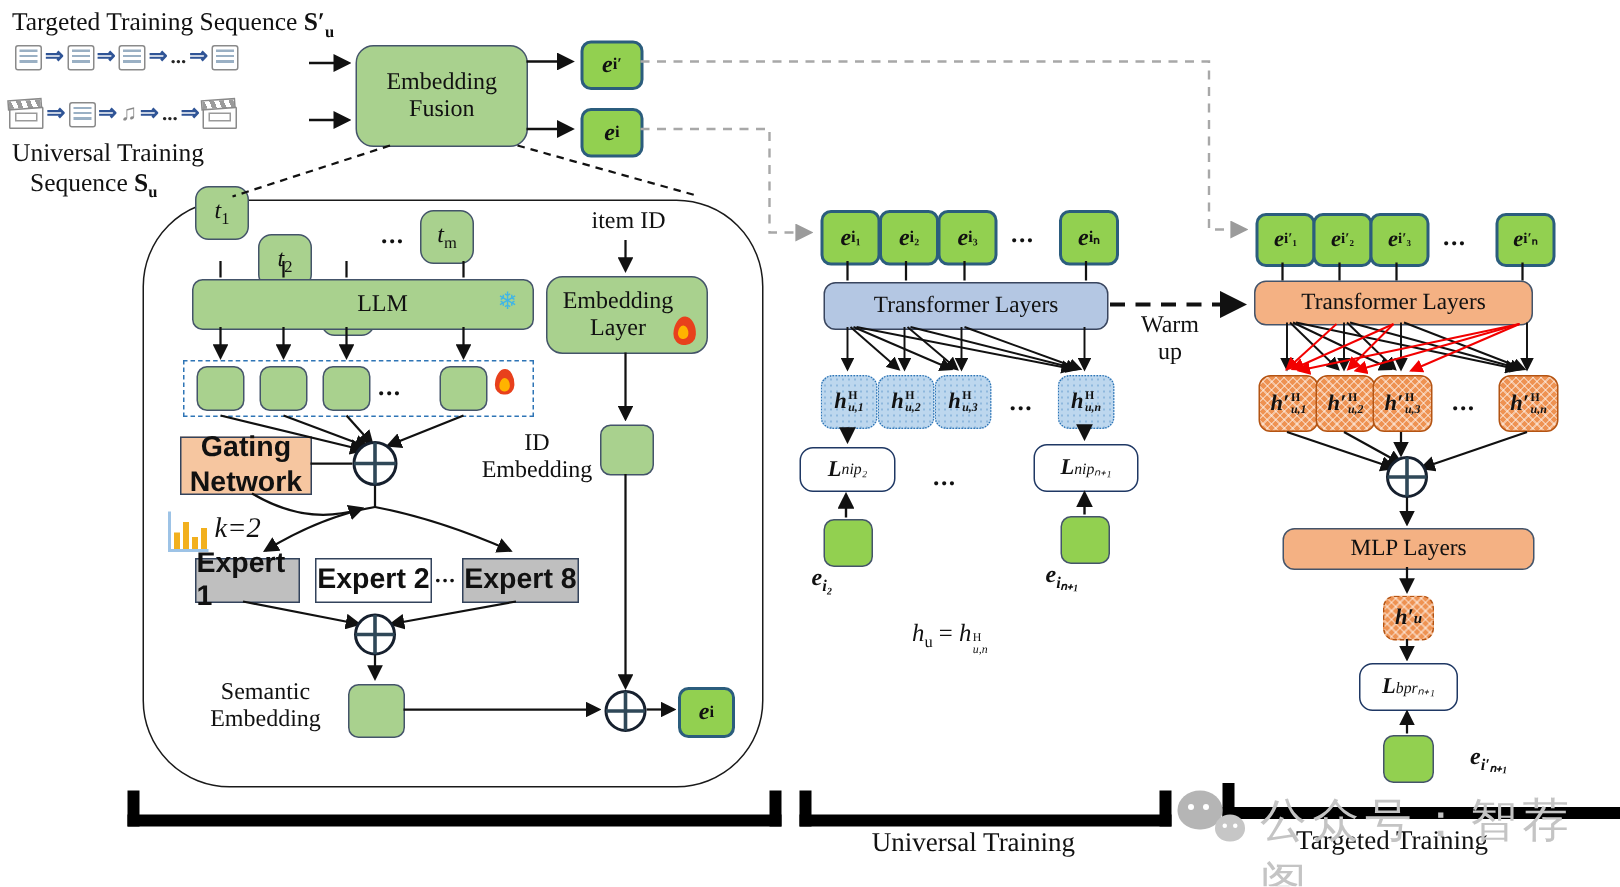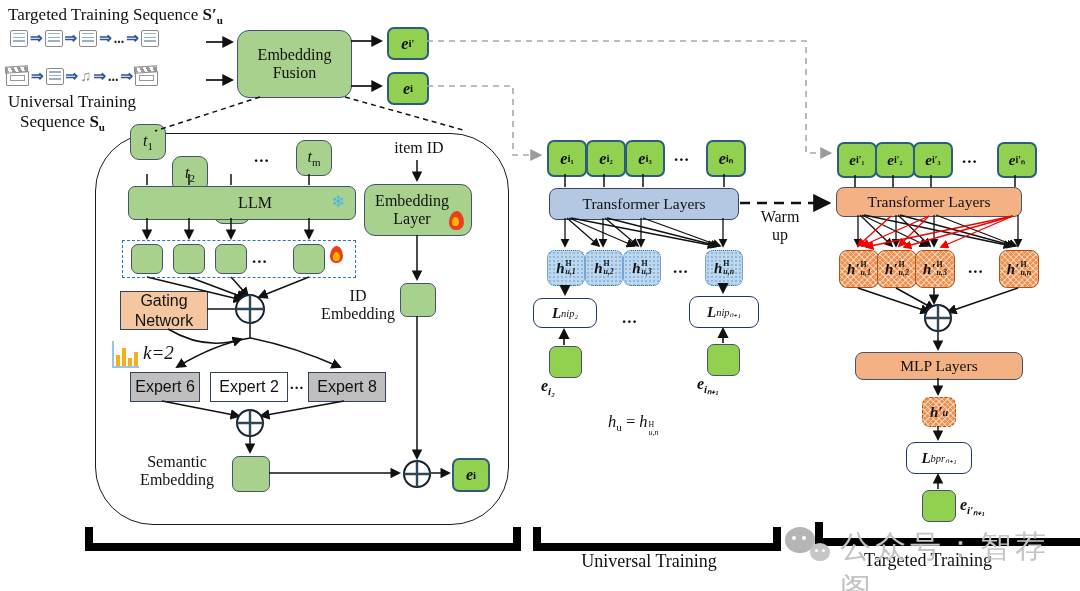--- a/index.html
+++ b/index.html
@@ -27,21 +27,21 @@
   .hchip-o{background:#ee9252;background-image:repeating-linear-gradient(45deg,rgba(255,255,255,.45) 0 1px,transparent 1px 4px),repeating-linear-gradient(-45deg,rgba(255,255,255,.45) 0 1px,transparent 1px 4px);
            border:1.7px solid #b45413;}
   .hchip i{font-style:italic;}
   .ss{display:inline-flex;flex-direction:column;align-items:flex-start;font-size:9.5px;
       line-height:1.05;margin-left:1px;transform:translateY(0px);font-weight:700;}
   .lossbox{position:absolute;background:#fff;border:1.6px solid #1f3864;border-radius:9px;
            display:flex;align-items:center;justify-content:center;font-size:15px;}
   .lossbox i{font-style:italic;font-weight:600;}
   .lossbox sub{font-size:10.5px;font-style:italic;}
   .expert{position:absolute;border:1.6px solid #33435c;display:flex;align-items:center;
-          justify-content:center;font-family:"Liberation Sans",sans-serif;font-size:16px;}
+          justify-content:center;font-family:"Liberation Sans",sans-serif;font-size:19px;font-weight:bold;}
   .lbl{position:absolute;font-size:16px;line-height:1.15;}
   .dots{position:absolute;font-weight:700;font-size:17px;letter-spacing:1px;}
   .container-rounded{position:absolute;border:1.7px solid #1a1a1a;border-radius:58px;}
   .dashedrect{position:absolute;border:1.6px dashed #2e75b6;}
   
   .bracket{position:absolute;border:0 solid #000;border-bottom-width:8px;
            border-left-width:8px;border-right-width:8px;}
   .seclabel{position:absolute;text-align:center;font-size:18px;}
   
   .seqrow{position:absolute;display:flex;align-items:center;gap:2px;}
@@ -141,21 +141,21 @@
   <div class="gbox boxlayer" style="left:130px;top:124px;width:34px;height:34px;font-size:16px;text-align:right;">
       <span><i>t</i><sub style="font-size:11px">1</sub></span>
     </div>
   <div class="gbox boxlayer" style="left:172px;top:156px;width:34px;height:34px;">
       <span><i>t</i><sub style="font-size:11px">2</sub></span>
     </div>
   <div class="gbox boxlayer" style="left:214px;top:140px;width:34px;height:34px;margin-top:48px;">
       <span><i>t</i><sub style="font-size:11px">3</sub></span>
     </div>
   <span class="dots" style="left:254px;top:147px;">...</span>
-  <div class="gbox boxlayer" style="left:296px;top:140px;width:34px;height:34px;">
+  <div class="gbox boxlayer" style="left:280px;top:140px;width:34px;height:34px;">
       <span><i>t</i><sub style="font-size:11px">m</sub></span>
     </div>
 
   <div class="gbox boxlayer" style="left:128px;top:186px;width:200px;height:32px;border-radius:7px;padding-left:26px;">
     <span>LLM</span>
     <span class="snow" style="position:absolute;right:10px;top:7px;">❄</span>
   </div>
 
   <div class="lbl" style="left:383px;top:139px;width:72px;text-align:center;">item ID</div>
   <div class="gbox boxlayer" style="left:364px;top:184px;width:106px;height:50px;border-radius:11px;">
@@ -180,21 +180,21 @@
   </div>
 
   <span class="bars" style="left:112px;top:341px;height:24px;">
     <span class="bar" style="height:11px"></span>
     <span class="bar" style="height:18px"></span>
     <span class="bar" style="height:8px"></span>
     <span class="bar" style="height:14px"></span>
   </span>
   <span class="lbl" style="left:143px;top:342px;font-size:19px;font-style:italic;">k=2</span>
 
-  <div class="expert boxlayer" style="left:130px;top:372px;width:68px;height:28px;background:#bfbfbf;">Expert 6</div>
+  <div class="expert boxlayer" style="left:130px;top:372px;width:68px;height:28px;background:#bfbfbf;">Expert 1</div>
   <div class="expert boxlayer" style="left:210px;top:372px;width:76px;height:28px;background:#ffffff;">Expert 2</div>
   <span class="dots" style="left:290px;top:376px;font-size:15px;">...</span>
   <div class="expert boxlayer" style="left:308px;top:372px;width:76px;height:28px;background:#bfbfbf;">Expert 8</div>
 
   <div class="lbl" style="left:318px;top:287px;width:80px;text-align:center;">
     <span>ID</span><br>
     <span>Embedding</span>
   </div>
   <div class="sq sq-muted boxlayer" style="left:400px;top:283px;width:34px;height:32px;"></div>
 
@@ -344,21 +344,21 @@
       <i>h′</i>
       <sub style="font-size:10px;font-style:italic;">u</sub>
     </div>
 
   <div class="lossbox boxlayer" style="left:906px;top:442px;width:64px;height:30px;">
       <i>L</i>
       <sub>bprₙ₊₁</sub>
     </div>
 
   <div class="sq sq-bright boxlayer" style="left:922px;top:490px;width:32px;height:30px;"></div>
-  <div class="lbl" style="left:960px;top:496px;font-weight:700;font-style:italic;font-size:16px;"><i>e</i><sub style="font-size:11px">i′ₙ₊₁</sub></div>
+  <div class="lbl" style="left:980px;top:496px;font-weight:700;font-style:italic;font-size:16px;"><i>e</i><sub style="font-size:11px">i′ₙ₊₁</sub></div>
 
   <div class="bracket" style="left:85px;top:527px;width:420px;height:16px;"></div>
 
   <div class="bracket" style="left:533px;top:527px;width:232px;height:16px;"></div>
   <div class="seclabel" style="left:533px;top:551px;width:232px;">Universal Training</div>
 
   <div class="bracket" style="left:815px;top:522px;width:260px;height:16px;"></div>
   <div class="seclabel" style="left:798px;top:550px;width:260px;">Targeted Training</div>
 
   <span class="wm-b" style="left:785px;top:527px;width:30px;height:26px;"></span>

